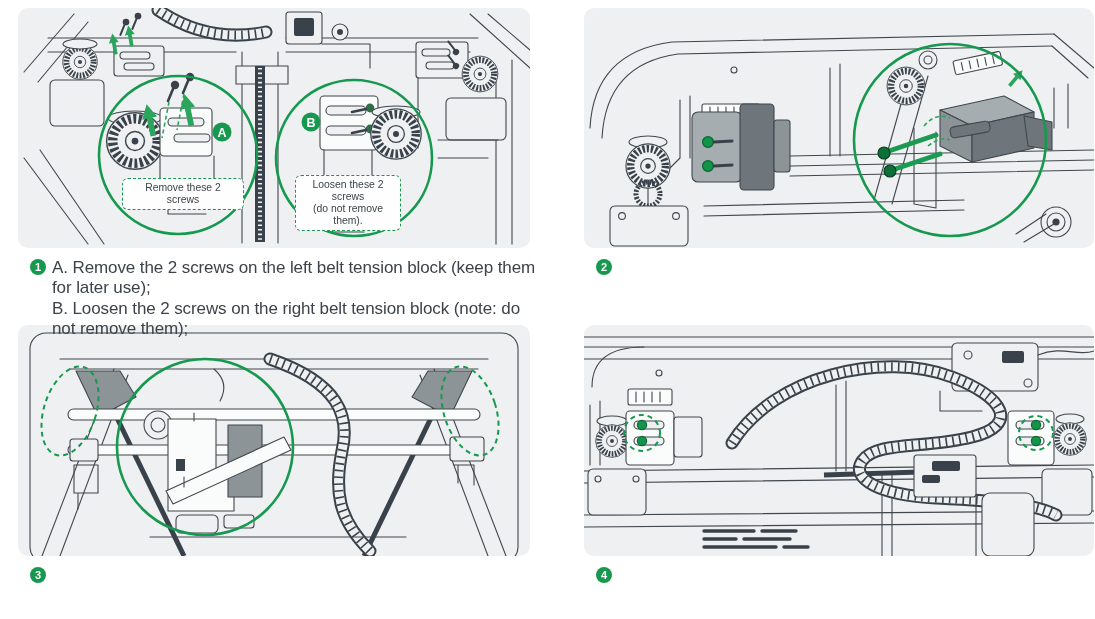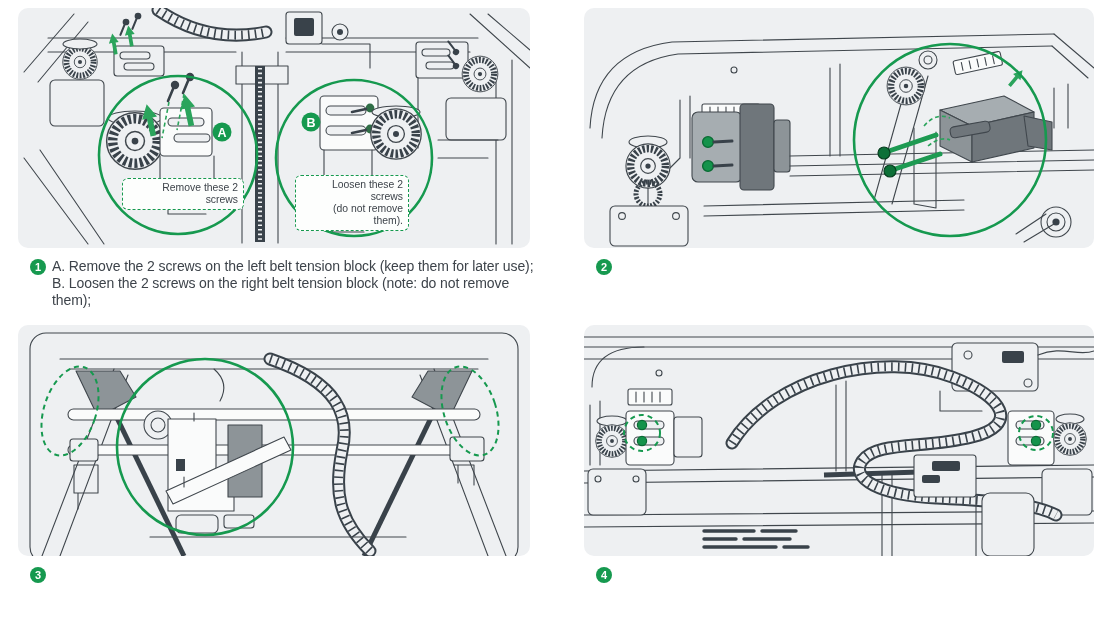--- a/index.html
+++ b/index.html
@@ -3,26 +3,26 @@
 <meta charset="utf-8">
 <style>
   html,body{margin:0;padding:0;background:#ffffff;}
   .page{position:relative;width:1095px;height:619px;background:#ffffff;
         font-family:"Liberation Sans",sans-serif;color:#3d434a;overflow:hidden;}
   .panel{position:absolute;background:#eef0f2;border-radius:10px;overflow:hidden;margin:0;}
   .panel svg{position:absolute;left:0;top:0;}
   .caption{position:absolute;display:flex;align-items:flex-start;gap:6px;padding-left:12px;}
   .stepnum{flex:0 0 auto;width:16px;height:16px;border-radius:50%;background:#16994f;color:#fff;
            font-size:11px;font-weight:bold;display:flex;align-items:center;justify-content:center;margin-top:1px;}
-  .caption p{margin:0;font-size:14px;line-height:1.2;white-space:pre-line;letter-spacing:-0.1px;}
+  .caption p{margin:0;font-size:17px;line-height:1.2;white-space:pre-line;letter-spacing:-0.1px;}
   .marker{position:absolute;width:19px;height:19px;border-radius:50%;background:#16994f;color:#fff;
           font-size:12.5px;font-weight:bold;display:flex;align-items:center;justify-content:center;
           transform:translate(-50%,-50%);}
   .callout{position:absolute;background:#fdfefd;border:1.6px dashed #16994f;border-radius:6px;
-           font-size:10.4px;line-height:1.15;color:#3d434a;text-align:right;
+           font-size:10.4px;line-height:1.15;color:#3d434a;text-align:center;
            padding:3px 5px;white-space:pre-line;box-sizing:border-box;}
   
   .ln{fill:none;stroke:#40474d;stroke-width:1.1;stroke-linecap:round;stroke-linejoin:round;}
   .lnf{fill:#eef0f2;stroke:#40474d;stroke-width:1.1;stroke-linejoin:round;}
   .wt{fill:#fafbfb;stroke:#40474d;stroke-width:1.1;stroke-linejoin:round;}
   .dk{fill:#39424a;stroke:none;}
   .gy{fill:#8d9498;stroke:#40474d;stroke-width:1.1;stroke-linejoin:round;}
   .gy2{fill:#6f767b;stroke:#40474d;stroke-width:1.1;stroke-linejoin:round;}
   .gy3{fill:#a6adb1;stroke:#40474d;stroke-width:1.1;stroke-linejoin:round;}
   .gcirc{fill:none;stroke:#16994f;stroke-width:2.6;}
@@ -126,21 +126,21 @@
         <line x1="348" y1="122" x2="334" y2="125" stroke="#39424a" stroke-width="2.6" stroke-linecap="round"></line>
       </g>
       <ellipse cx="378" cy="104" rx="24" ry="6" class="lnf"></ellipse>
       <use href="#pulley" transform="translate(378,126) scale(1.2)"></use>
       <path class="ln" d="M306,142 L306,200 M354,142 L354,196 M306,200 L354,200 M314,200 L314,224 L346,224"></path>
       <circle cx="336" cy="150" r="78" class="gcirc"></circle>
     </svg>
     <div class="marker" style="left:204px;top:124px">A</div>
     <div class="marker" style="left:293px;top:114px">B</div>
     <div class="callout" style="left:104px;top:170px;width:122px">Remove these 2 screws</div>
-    <div class="callout" style="left:277px;top:167px;width:114px">Loosen these 2 screws
+    <div class="callout" style="left:277px;top:167px;width:106px">Loosen these 2 screws
 (do not remove them).</div>
   </figure>
 
   <figure class="panel" style="left:584px;top:8px;width:510px;height:240px">
     <svg width="510" height="240" viewBox="0 0 510 240">
 
       <path class="ln" d="M6,120 Q10,44 88,34 L470,26"></path>
       <path class="ln" d="M18,130 Q22,56 94,46 L468,38"></path>
       <circle cx="150" cy="62" r="3" class="lnf"></circle>
       <path class="ln" d="M470,26 L510,60 M468,38 L504,70"></path>

